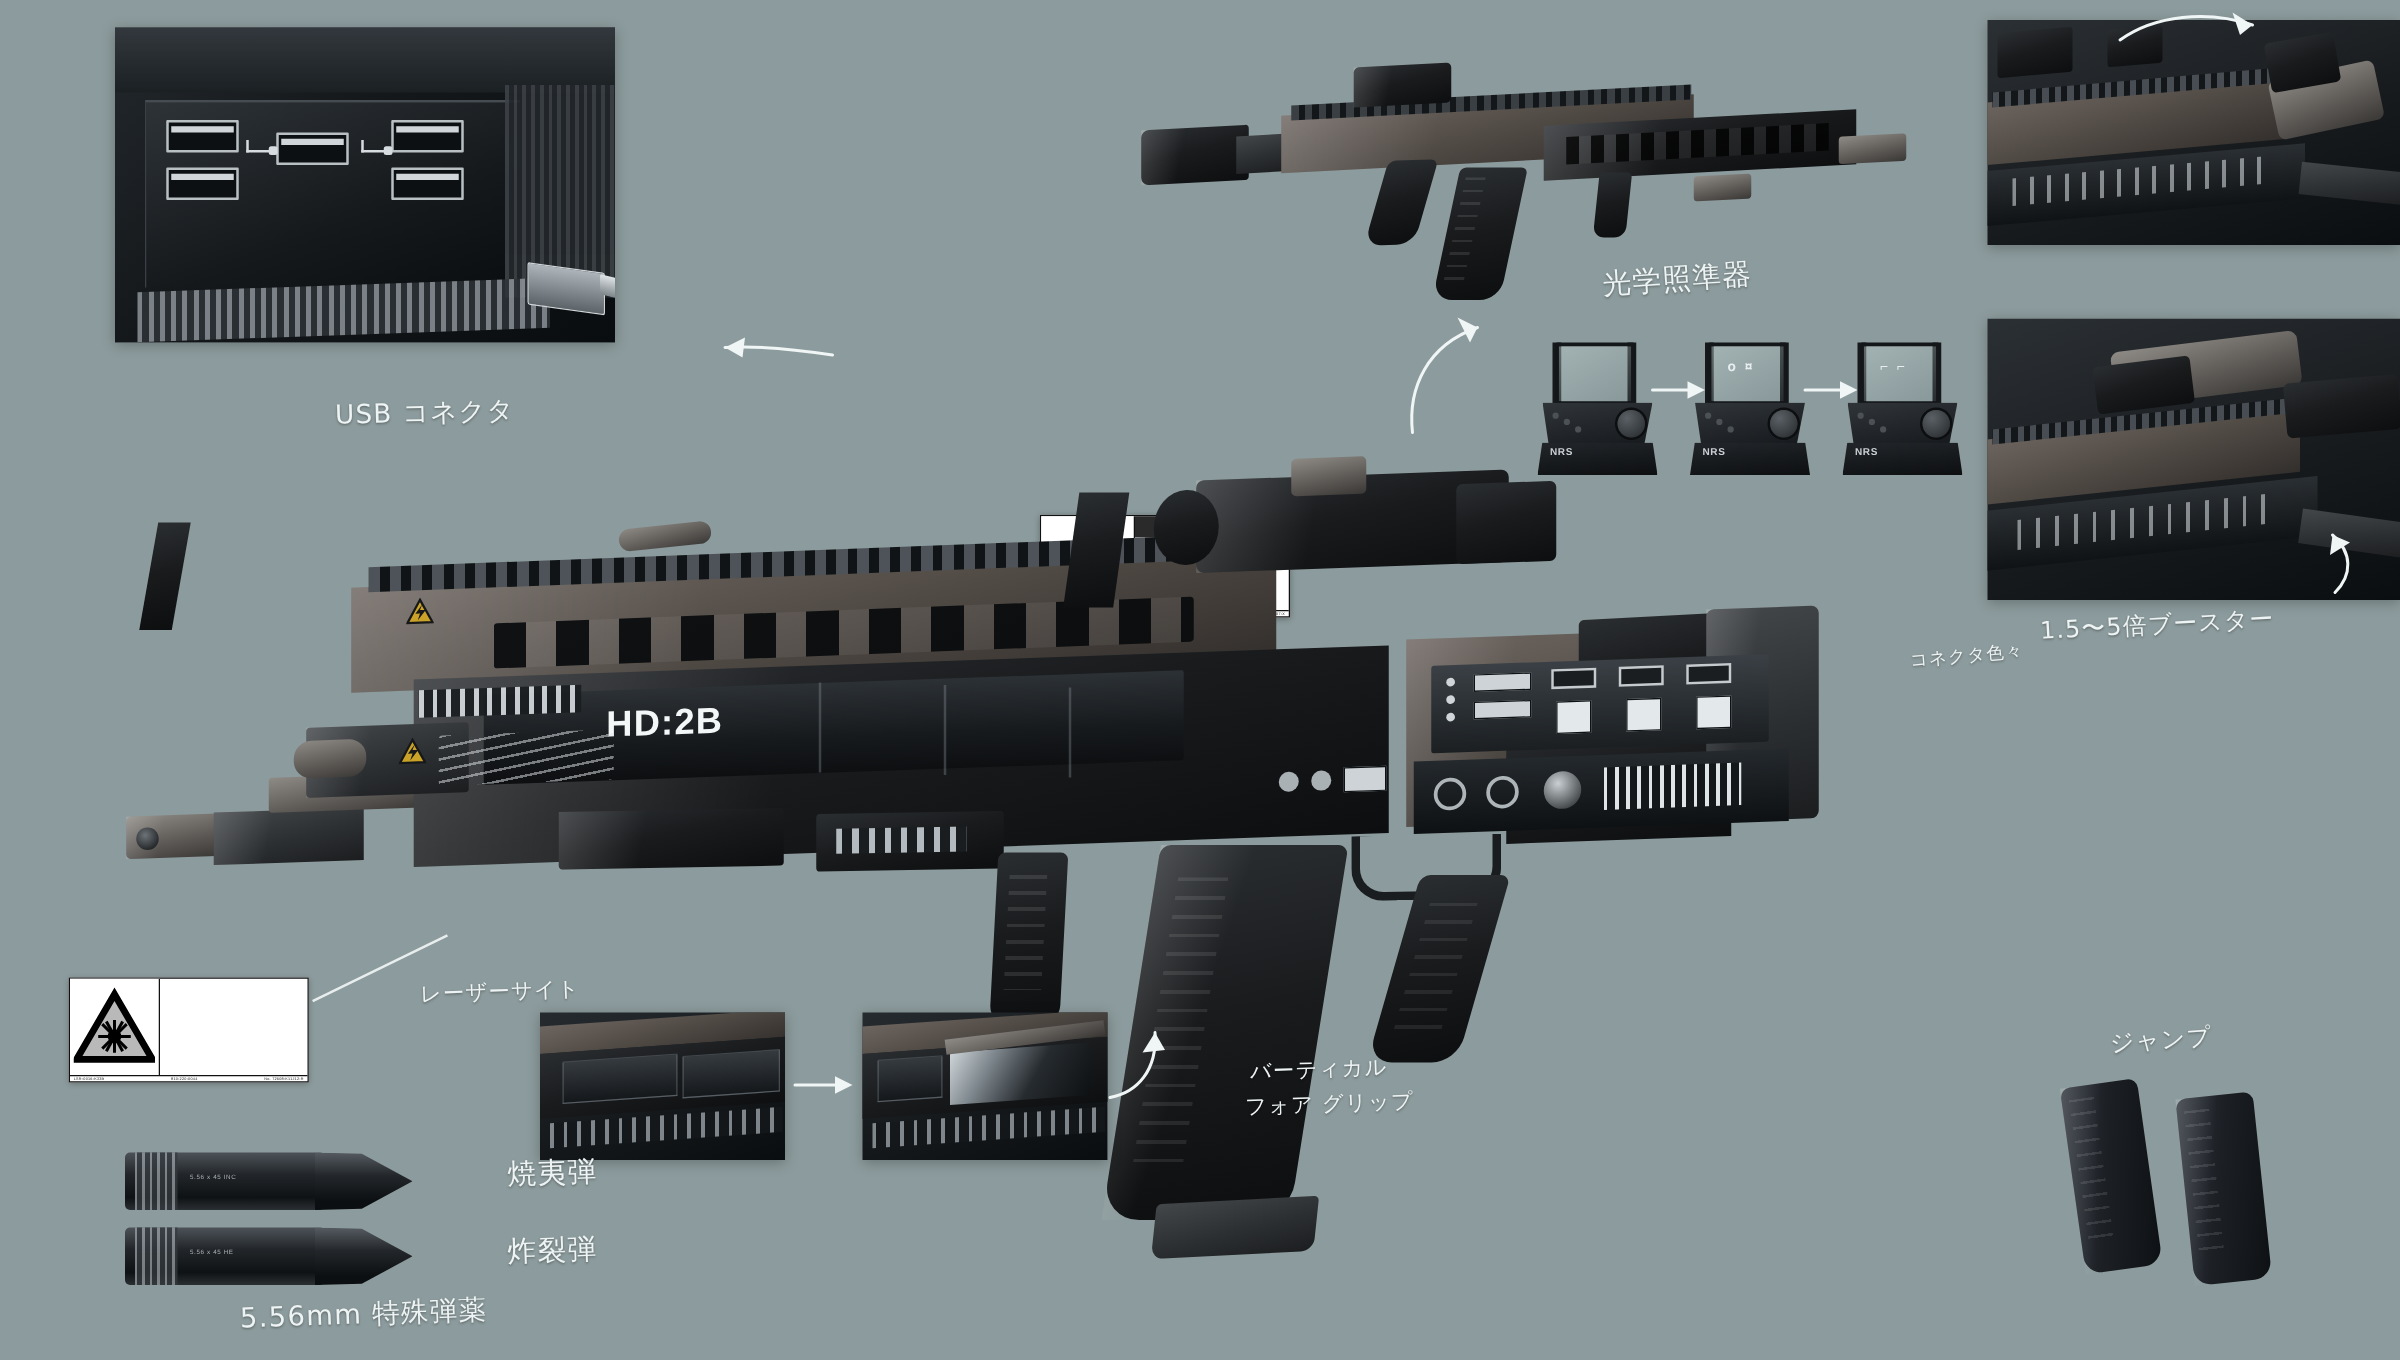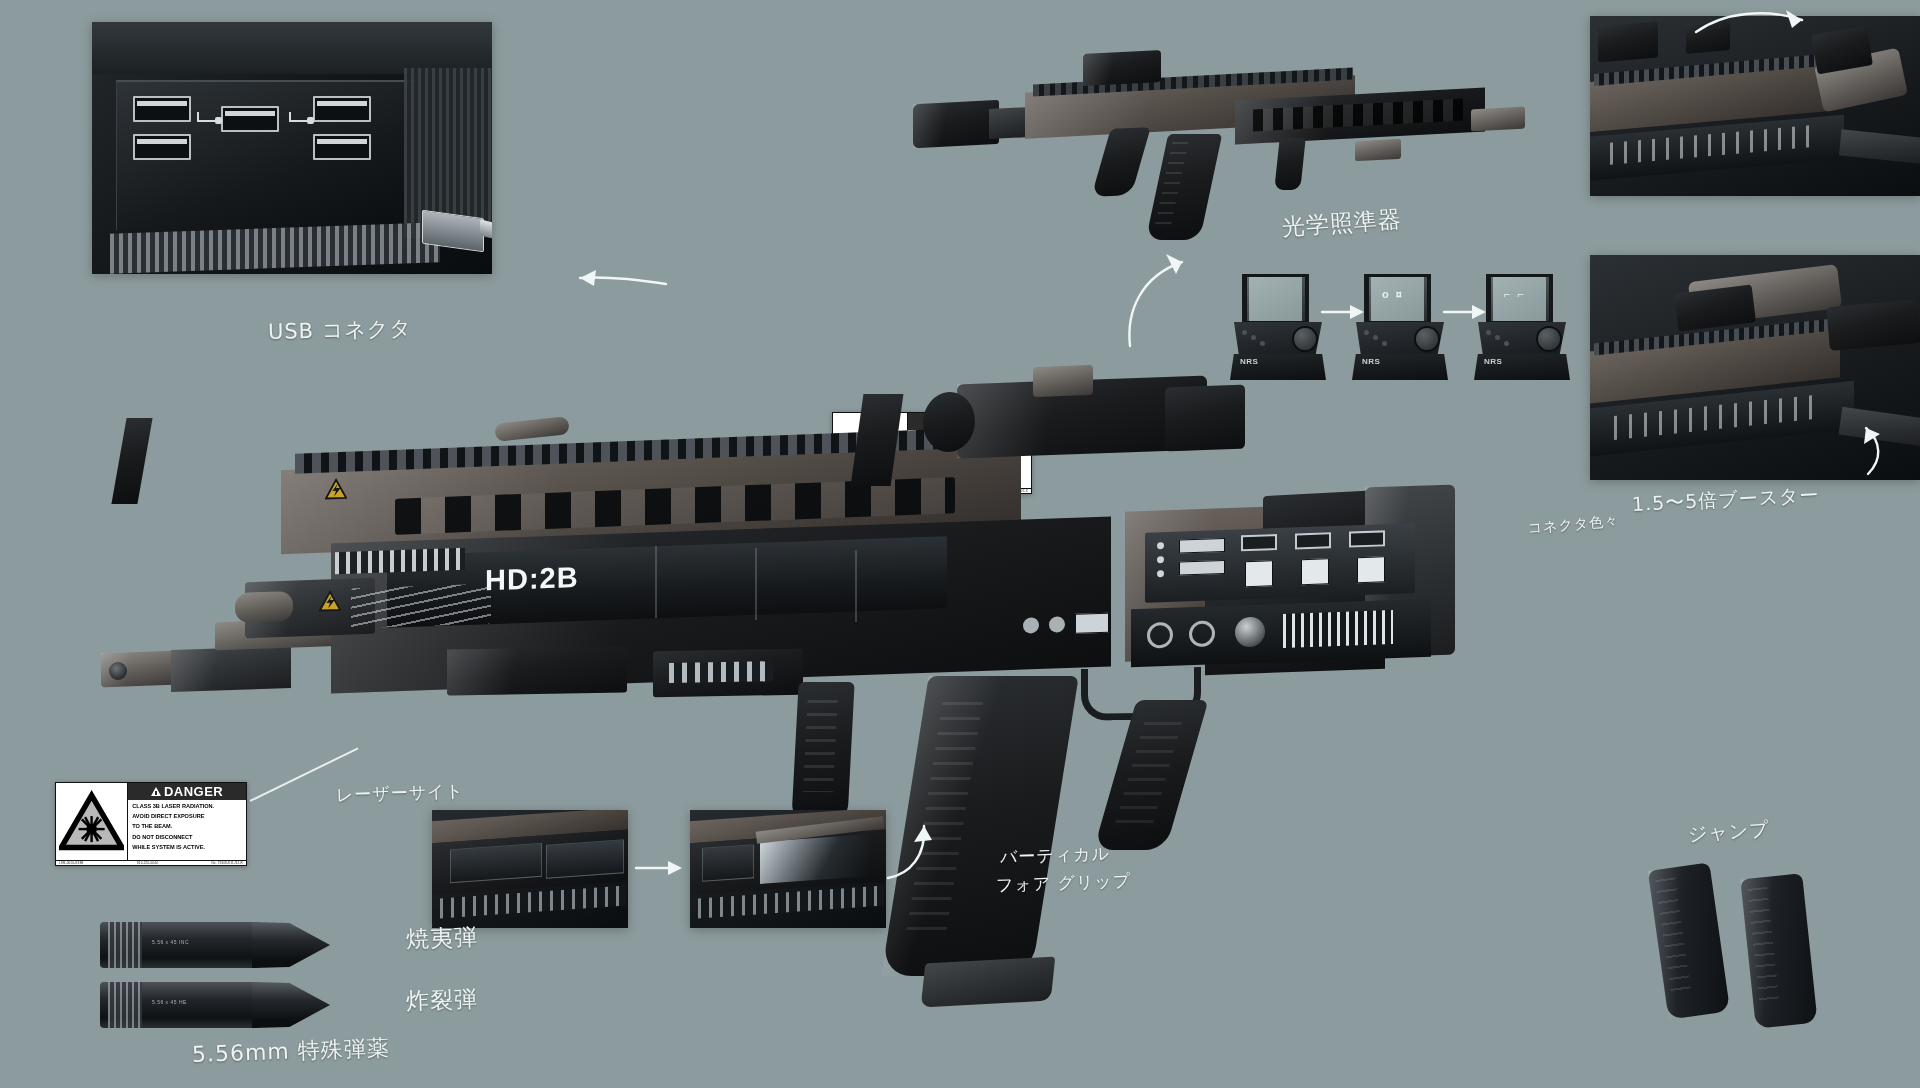--- a/index.html
+++ b/index.html
@@ -426,33 +426,20 @@
             <line x1="30" y1="22" x2="30" y2="46"></line>
               <line x1="18" y1="34" x2="42" y2="34"></line>
             <line x1="21" y1="25" x2="39" y2="43"></line>
               <line x1="39" y1="25" x2="21" y2="43"></line>
             <line x1="24" y1="23" x2="36" y2="45"></line>
               <line x1="36" y1="23" x2="24" y2="45"></line>
           </g>
           <circle cx="30" cy="34" r="5" fill="#000"></circle>
         </svg>
       </div>
-      <div class="txtzone">
-        <div class="hdr">
-          <span class="tri"></span>
-          <span>DANGER</span>
-        </div>
-        <div class="lines">
-          <div class="l-sm">CLASS 3B LASER RADIATION.</div>
-          <div class="l-sm">AVOID DIRECT EXPOSURE</div>
-          <div class="l-sm">TO THE BEAM.</div>
-          <div class="l-sm">DO NOT DISCONNECT</div>
-          <div class="l-sm">WHILE SYSTEM IS ACTIVE.</div>
-        </div>
-      </div>
     </div>
     <div class="foot">
       <span>LSR-0016-K33B</span>
       <span>810-220-0044</span>
       <span>No. 72608-K11J12-R</span>
     </div>
   </div>
   <div class="leader" style="left:250px;top:800px;width:120px;transform:rotate(-26deg);"></div>
 
   <div id="rifle">

